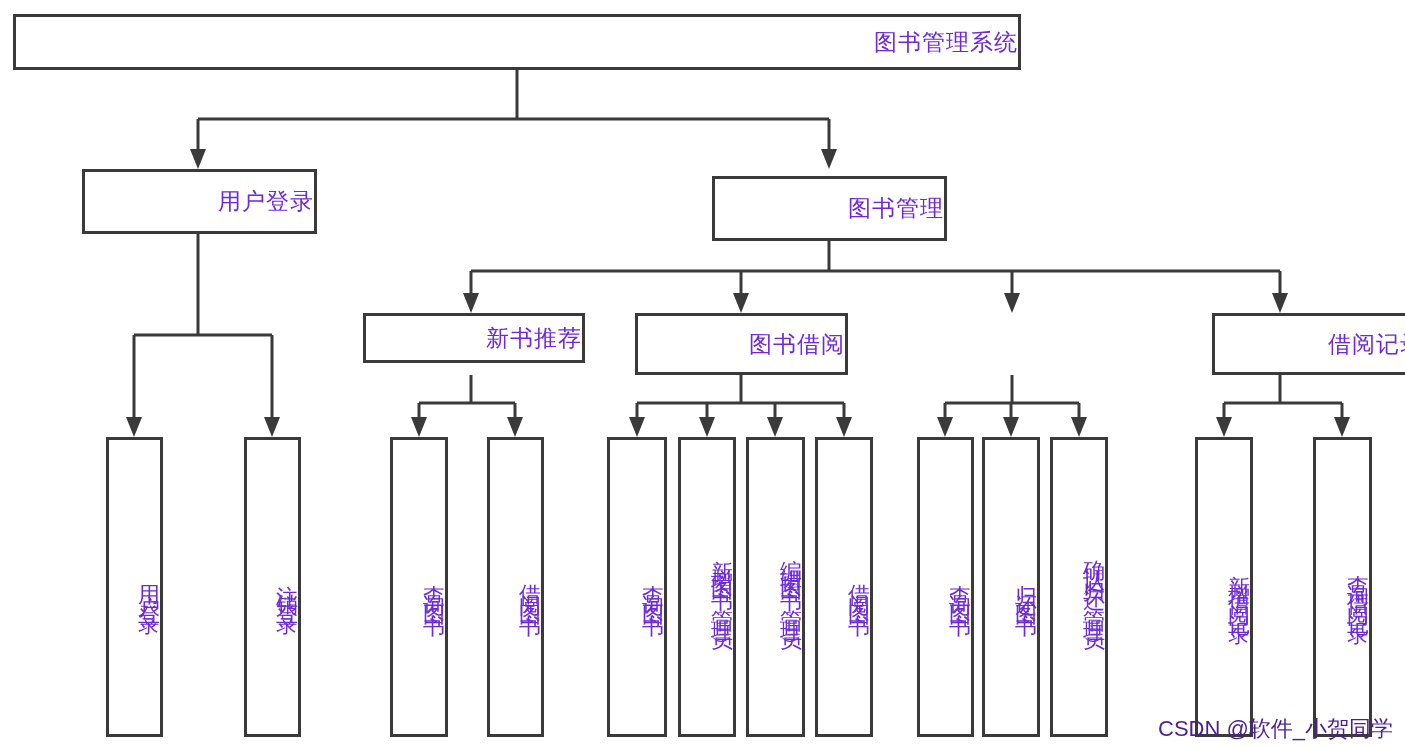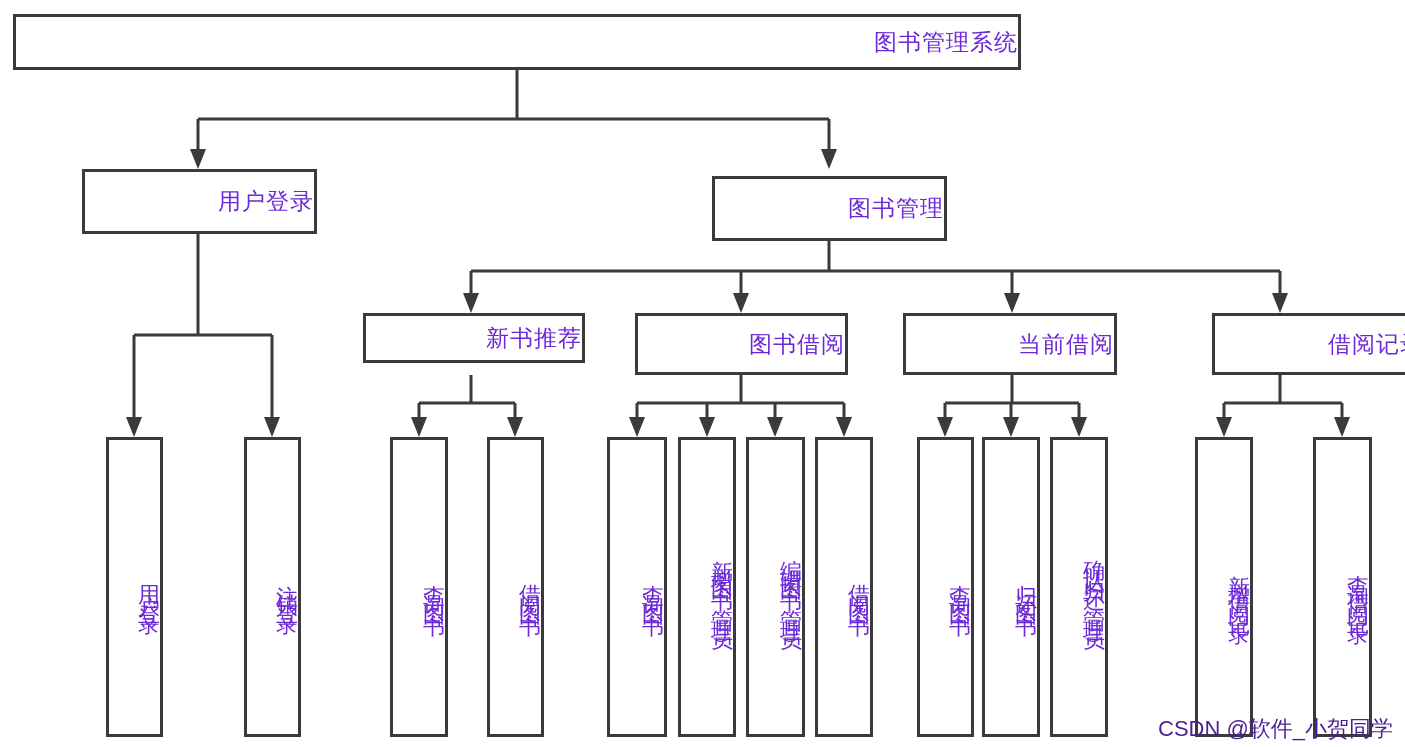--- a/index.html
+++ b/index.html
@@ -86,23 +86,20 @@
   <div class="node hnode" style="left:712px;top:176px;width:235px;height:65px">
     <span>图书管理</span>
   </div>
 
   <div class="node hnode" style="left:363px;top:313px;width:222px;height:50px">
     <span>新书推荐</span>
   </div>
   <div class="node hnode" style="left:635px;top:313px;width:213px;height:62px">
     <span>图书借阅</span>
   </div>
-  <div class="node hnode" style="left:903px;top:313px;width:214px;height:62px">
-    <span>当前借阅</span>
-  </div>
   <div class="node hnode" style="left:1212px;top:313px;width:215px;height:62px">
     <span>借阅记录</span>
   </div>
 
   <div class="node vnode" style="left:106px;top:437px;width:57px;height:300px">
     <span>用户登录</span>
   </div>
   <div class="node vnode" style="left:244px;top:437px;width:57px;height:300px">
     <span>注销登录</span>
   </div>

